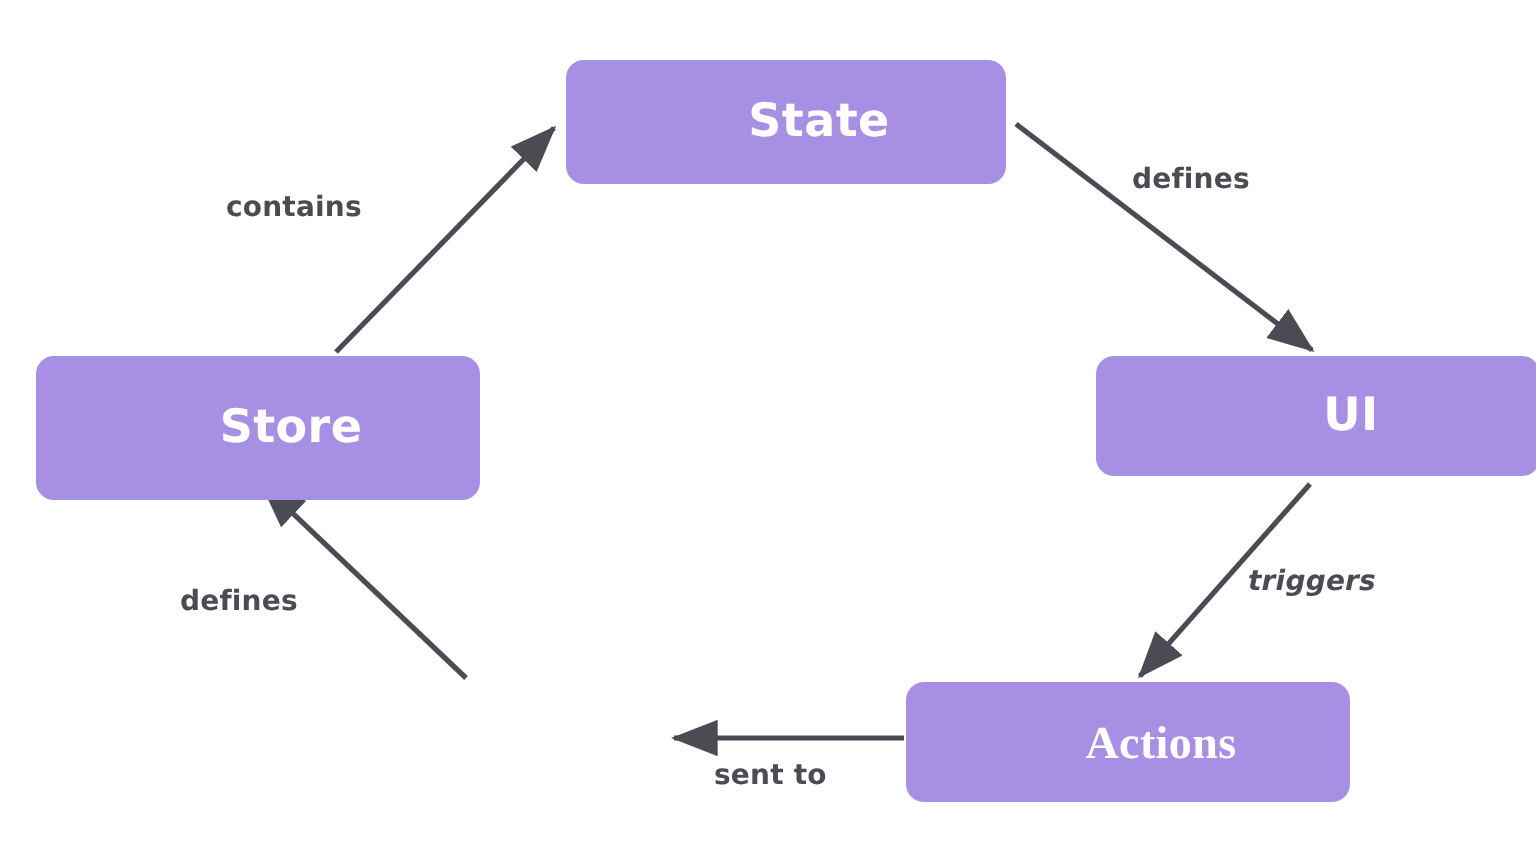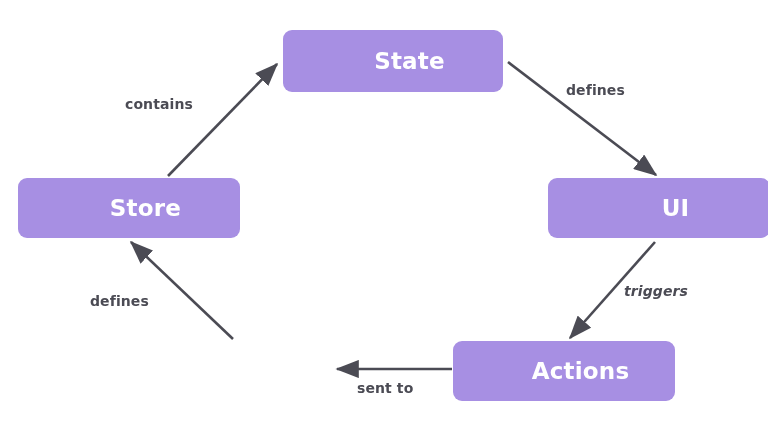--- a/index.html
+++ b/index.html
@@ -48,27 +48,27 @@
     color: #4b4b54;
     font-size: 14px;
     font-weight: 700;
     letter-spacing: 0.1px;
     white-space: nowrap;
     user-select: none;
   }
 
   
   #node-state   { left: 283px; top: 30px;  width: 220px; height: 62px; }
-  #node-store   { left: 18px;  top: 178px; width: 222px; height: 60px; align-items: center; }
+  #node-store   { left: 18px;  top: 178px; width: 222px; height: 72px; align-items: center; }
   #node-ui      { left: 548px; top: 178px; width: 222px; height: 60px; }
   #node-reducer { left: 112px; top: 341px; width: 222px; height: 60px; }
-  #node-actions { left: 453px; top: 341px; width: 222px; height: 60px; }
+  #node-actions { left: 453px; top: 341px; width: 222px; height: 60px; font-family: Liberation Serif, serif; }
 
   
-  #label-contains { left: 125px; top: 96px; }
+  #label-contains { left: 113px; top: 96px; }
   #label-defines  { left: 566px; top: 82px; }
   #label-triggers { left: 624px; top: 283px; font-style: italic; }
   #label-sentto   { left: 357px; top: 380px; }
   #label-updates  { left: 90px;  top: 293px; }
 </style>
 </head>
 <body>
 
 <div id="canvas">
 

